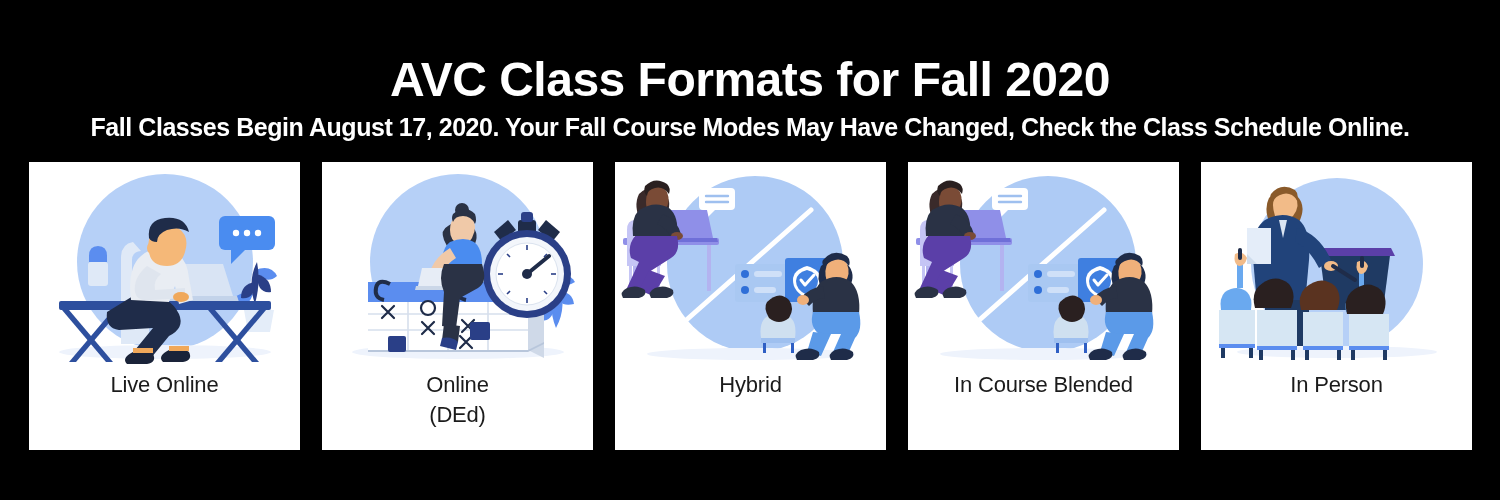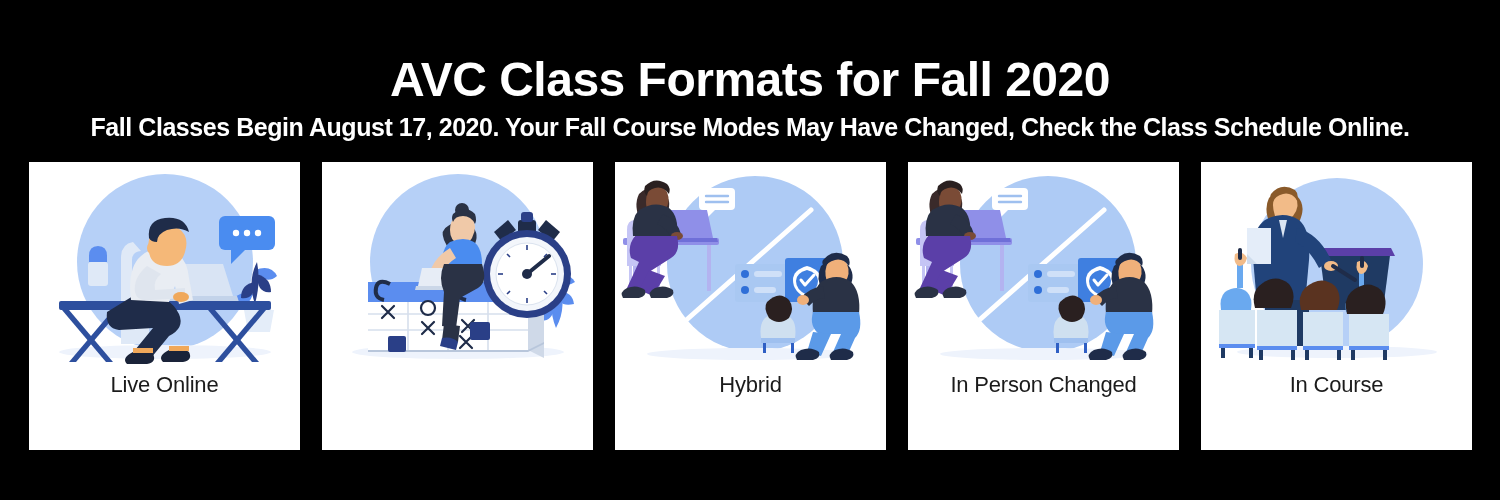--- a/index.html
+++ b/index.html
@@ -247,20 +247,24 @@
 
           <path d="M128 78 q-16 10 -20 24 l10 4 q6 -12 16 -18z" fill="#f0c9a8"></path>
 
           <path d="M100 98 l30 0 4 18 -38 0 z" fill="#e7edf6"></path>
           <path d="M94 116 l44 0 1 4 -46 0z" fill="#cbd7e8"></path>
 
           <path d="M122 94 l38 0 q6 18 -4 24 l-18 10 -4 30 -14 -2 2 -34 q-6 -14 0 -28z" fill="#2a3245"></path>
           <path d="M122 154 l16 2 -2 16 -16 -2z" fill="#2a3245"></path>
           <path d="M120 168 q10 -2 16 4 l-2 8 -16 -4z" fill="#2a3f87"></path>
         </svg>
+      </div>
+      <div class="card-label">
+        <span>Online</span>
+        <span class="l2">(DEd)</span>
       </div>
     </div>
 
     <div class="card">
       <div class="art">
         <svg viewBox="0 0 271 200" xmlns="http://www.w3.org/2000/svg">
           <circle cx="140" cy="94" r="88" fill="#aecbf5"></circle>
           <ellipse cx="136" cy="184" rx="104" ry="6" fill="#eef3fc"></ellipse>
 
           <line x1="60" y1="160" x2="196" y2="40" stroke="#ffffff" stroke-width="5" stroke-linecap="round"></line>
@@ -391,21 +395,21 @@
           <path d="M206 112 q16 -10 30 0 q10 10 8 32 l-46 0 q-2 -22 8 -32z" fill="#2a3245"></path>
           <path d="M208 116 q-14 2 -22 12 l8 8 q8 -8 16 -8z" fill="#2a3245"></path>
           <ellipse cx="188" cy="130" rx="6" ry="5" fill="#f0b07a"></ellipse>
           <path d="M198 142 l46 0 q4 18 -4 26 l-8 18 -14 -4 8 -18 -22 0 q-10 -8 -6 -22z" fill="#5b9ae8"></path>
           <path d="M198 162 l18 2 -10 22 -14 -4z" fill="#5b9ae8"></path>
           <path d="M186 180 q10 -4 18 2 q2 6 -6 8 l-16 0 q-4 -6 4 -10z" fill="#1f2c49"></path>
           <path d="M220 180 q10 -4 18 2 q2 6 -6 8 l-16 0 q-4 -6 4 -10z" fill="#1f2c49"></path>
         </svg>
       </div>
       <div class="card-label">
-        <span>In Person Changed</span>
+        <span>In Course Blended</span>
       </div>
     </div>
 
     <div class="card">
       <div class="art">
         <svg viewBox="0 0 271 200" xmlns="http://www.w3.org/2000/svg">
           <circle cx="136" cy="94" r="86" fill="#b6d0f7"></circle>
           <ellipse cx="136" cy="182" rx="100" ry="6" fill="#eef3fc"></ellipse>
 
           <path d="M118 78 l72 0 -8 62 -56 0z" fill="#1f3a63"></path>
@@ -455,18 +459,18 @@
           <path d="M156 92 q8 -4 11 4 q-2 8 -7 8 q-6 -2 -4 -12z" fill="#f2bb88"></path>
           <rect x="159" y="86" width="4" height="12" rx="2" fill="#1f2c49"></rect>
           <path d="M150 122 q16 -14 30 -2 q8 10 2 24 l-36 0 q-4 -14 4 -22z" fill="#2a2020"></path>
           <path d="M148 144 l40 0 0 32 -40 0z" fill="#d6e6f3"></path>
           <path d="M148 176 l40 0 0 4 -40 0z" fill="#5b8def"></path>
           <path d="M150 180 l4 0 0 10 -4 0z" fill="#1f3a63"></path>
           <path d="M182 180 l4 0 0 10 -4 0z" fill="#1f3a63"></path>
         </svg>
       </div>
       <div class="card-label">
-        <span>In Course</span>
+        <span>In Person</span>
       </div>
     </div>
 
   </div>
 </div>
 
 </body></html>

